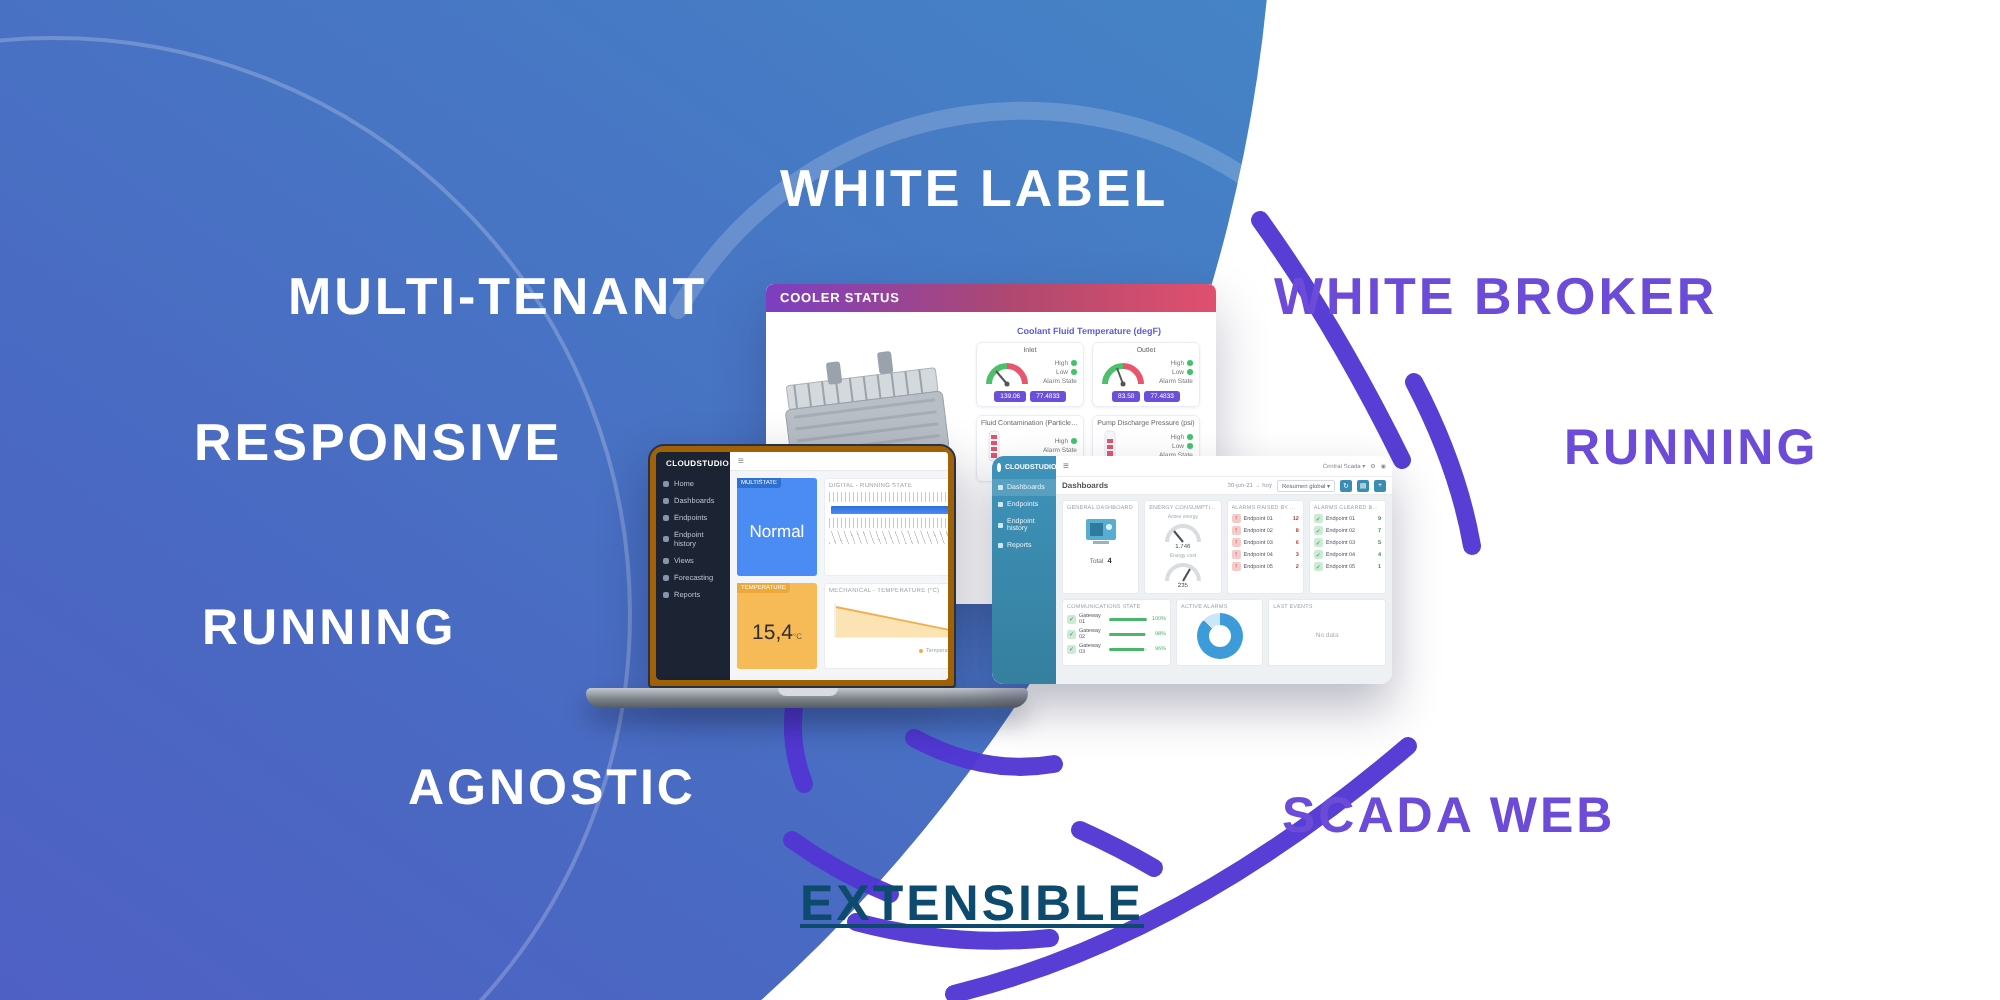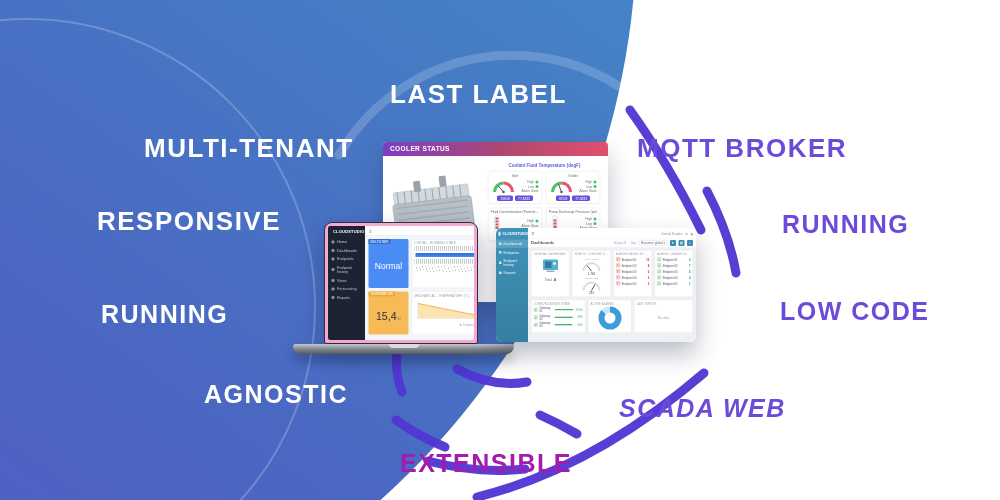--- a/index.html
+++ b/index.html
@@ -21,22 +21,22 @@
   .wl{color:#ffffff;}
   .pl{color:#6c4bd9;}
   #lb-white{left:390px;top:79px;font-size:26px;}
   #lb-multi{left:144px;top:133px;font-size:26px;}
   #lb-resp{left:97px;top:206px;font-size:26px;}
   #lb-flex{left:101px;top:300px;}
   #lb-scal{left:204px;top:380px;}
   #lb-mqtt{left:637px;top:133px;font-size:26px;}
   #lb-agno{left:782px;top:210px;}
   #lb-lowc{left:780px;top:297px;}
-  #lb-scada{left:619px;top:394px;font-style:italic;}
-  #lb-ext{left:400px;top:449px;color:#a21caf;}
+  #lb-scada{left:641px;top:394px;}
+  #lb-ext{left:400px;top:438px;color:#0c4a6e;text-decoration:underline;}
 
   
   .scale-half{transform:scale(.5);transform-origin:0 0;}
 
   
   .cooler{position:absolute;left:383px;top:142px;width:225px;height:160px;background:#fff;
           border-radius:4px;box-shadow:0 12px 26px rgba(40,40,80,.28);z-index:20;overflow:hidden;}
   .cooler-in{width:450px;height:320px;}
   .cooler-header{height:28px;line-height:28px;padding-left:14px;color:#fff;font-size:13px;font-weight:bold;
           letter-spacing:.8px;background:linear-gradient(90deg,#7c3fc2,#b0486f 55%,#e0506e);}
@@ -48,21 +48,21 @@
           padding:4px;background:#fff;}
   .cpanel-title{font-size:7px;color:#666;text-align:center;margin-bottom:2px;white-space:nowrap;
           overflow:hidden;text-overflow:ellipsis;}
   .cpanel-mid{display:flex;align-items:center;justify-content:space-between;padding:0 2px;}
   .cmeta{font-size:6.5px;color:#777;text-align:right;line-height:9px;}
   .gdot{display:inline-block;width:6px;height:6px;border-radius:50%;background:#3ec56a;vertical-align:middle;margin-left:3px;}
   .cpills{display:flex;gap:4px;justify-content:center;margin-top:3px;}
   .cpill{background:#6c4fd8;color:#fff;font-size:6.5px;padding:2px 6px;border-radius:3px;}
 
   
-  .lt-screen{position:absolute;left:324px;top:222px;width:154px;height:122px;background:#f9a8d4;
+  .lt-screen{position:absolute;left:324px;top:222px;width:154px;height:122px;background:#a16207;
              border:1px solid #2a3142;border-radius:8px 8px 2px 2px;padding:3px;box-sizing:border-box;
              box-shadow:0 10px 25px rgba(20,20,50,.30);z-index:30;}
   .lt-view{width:146px;height:114px;overflow:hidden;background:#fff;border-radius:2px;}
   .lt-in{width:292px;height:228px;display:flex;}
   .lt-side{width:74px;background:#1c2332;color:#cdd6e4;flex-shrink:0;}
   .lt-logo{display:flex;align-items:center;gap:4px;padding:7px 6px;font-size:8px;font-weight:bold;color:#fff;letter-spacing:.4px;}
   .lt-logo .dot{width:8px;height:8px;border-radius:50%;background:#7f8aa0;}
   .lt-item{display:flex;align-items:center;gap:5px;font-size:7.5px;color:#b9c3d4;padding:4px 7px;}
   .lt-item .ic{width:6px;height:6px;border-radius:2px;background:#8894aa;flex-shrink:0;}
   .lt-main{flex:1;background:#f3f5f8;}
@@ -150,28 +150,27 @@
     <path class="parc" d="M 630,110 Q 668,163 701,230"></path>
     <path class="parc" d="M 707,191 Q 729,233 736,273"></path>
     <path class="parc" d="M 477,497 Q 592,469 704,373"></path>
     <path class="parc" d="M 428,461 Q 477,474 525,469"></path>
     <path class="parc" d="M 540,415 Q 560,424 577,434"></path>
     <path class="parc" d="M 400,339 Q 392,366 402,392"></path>
     <path class="parc" d="M 396,420 Q 420,437 445,447"></path>
     <path class="parc" d="M 457,369 Q 492,388 527,382"></path>
   </svg>
 
-  <div id="lb-white" class="hero-label wl">LAST LABEL</div>
+  <div id="lb-white" class="hero-label wl">WHITE LABEL</div>
   <div id="lb-resp" class="hero-label wl">RESPONSIVE</div>
   <div id="lb-multi" class="hero-label wl">MULTI-TENANT</div>
   <div id="lb-flex" class="hero-label wl">RUNNING</div>
   <div id="lb-scal" class="hero-label wl">AGNOSTIC</div>
-  <div id="lb-mqtt" class="hero-label pl">MQTT BROKER</div>
+  <div id="lb-mqtt" class="hero-label pl">WHITE BROKER</div>
   <div id="lb-agno" class="hero-label pl">RUNNING</div>
-  <div id="lb-lowc" class="hero-label pl">LOW CODE</div>
   <div id="lb-scada" class="hero-label pl">SCADA WEB</div>
   <div id="lb-ext" class="hero-label pl">EXTENSIBLE</div>
 
   <div class="cooler">
     <div class="cooler-in scale-half">
       <div class="cooler-header">COOLER STATUS</div>
       <div class="cooler-body">
         <svg width="190" height="230" viewBox="0 0 190 230">
           <g transform="rotate(-7 95 120)">
             <rect x="18" y="52" width="150" height="24" rx="3" fill="#d4d9dd" stroke="#aab2ba"></rect>

